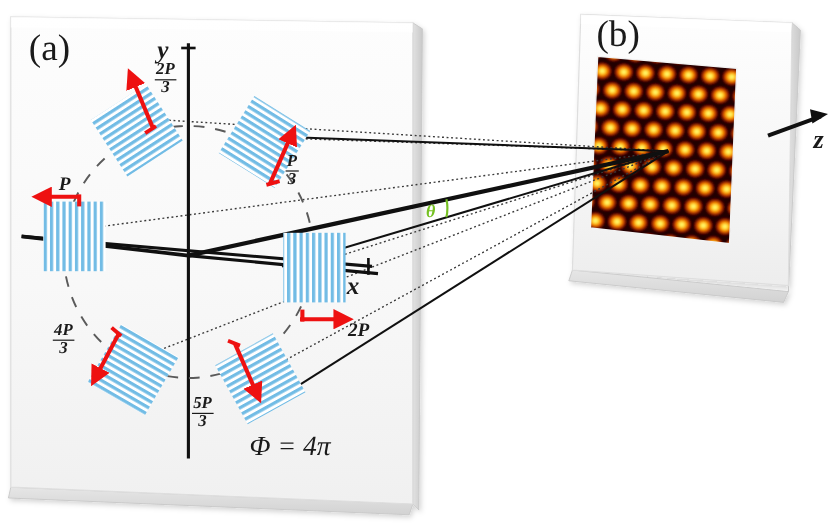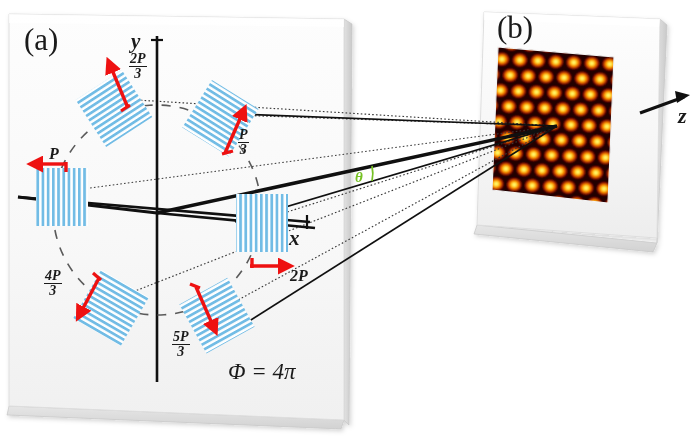--- a/index.html
+++ b/index.html
@@ -291,36 +291,36 @@
 
   <div class="txt panel-tag" style="left:24px;  top:24px;">(a)</div>
   <div class="txt panel-tag" style="left:497px; top:12px;">(b)</div>
 
   <div class="txt axis-lab" style="left:131px; top:31px;">y</div>
   <div class="txt axis-lab" style="left:289px; top:228px;">x</div>
   <div class="txt z-lab" style="left:678px; top:105px;">z</div>
 
   <div class="txt theta-lab" style="left:355px; top:170px;">θ</div>
 
-  <div class="txt phi-lab" style="left:228px; top:360px;">Φ = 4π</div>
+  <div class="txt phi-lab" style="left:208px; top:360px;">Φ = 4π</div>
 
   <div class="txt pw-lab" style="left:49px; top:146px;">P</div>
   <div class="txt pw-lab" style="left:290px; top:268px;">2P</div>
 
   <div class="frac" style="left:129px; top:52px;">
     <span class="num">2P</span>
     <span class="den">3</span>
   </div>
 
   <div class="frac" style="left:238px; top:128px;">
     <span class="num">P</span>
     <span class="den">3</span>
   </div>
 
-  <div class="frac" style="left:172px; top:330px;">
+  <div class="frac" style="left:160px; top:330px;">
     <span class="num">5P</span>
     <span class="den">3</span>
   </div>
 
   <div class="frac" style="left:44px; top:269px;">
     <span class="num">4P</span>
     <span class="den">3</span>
   </div>
 
 </div>

